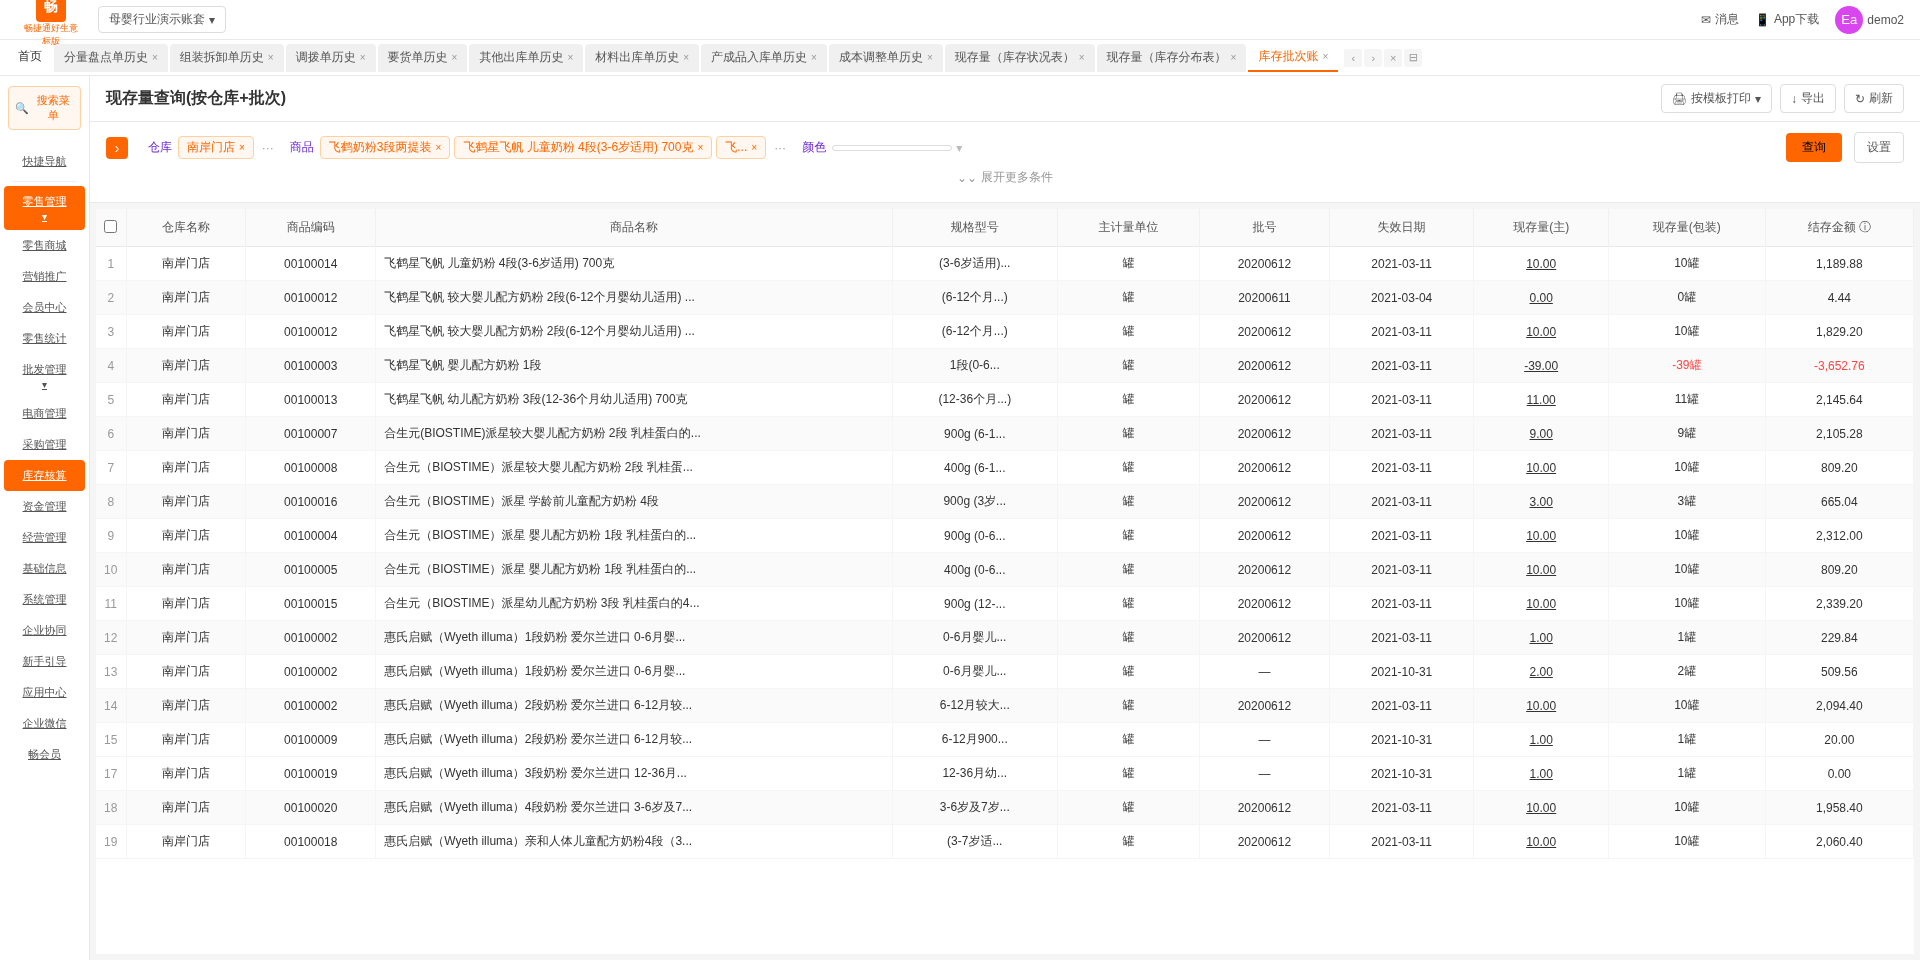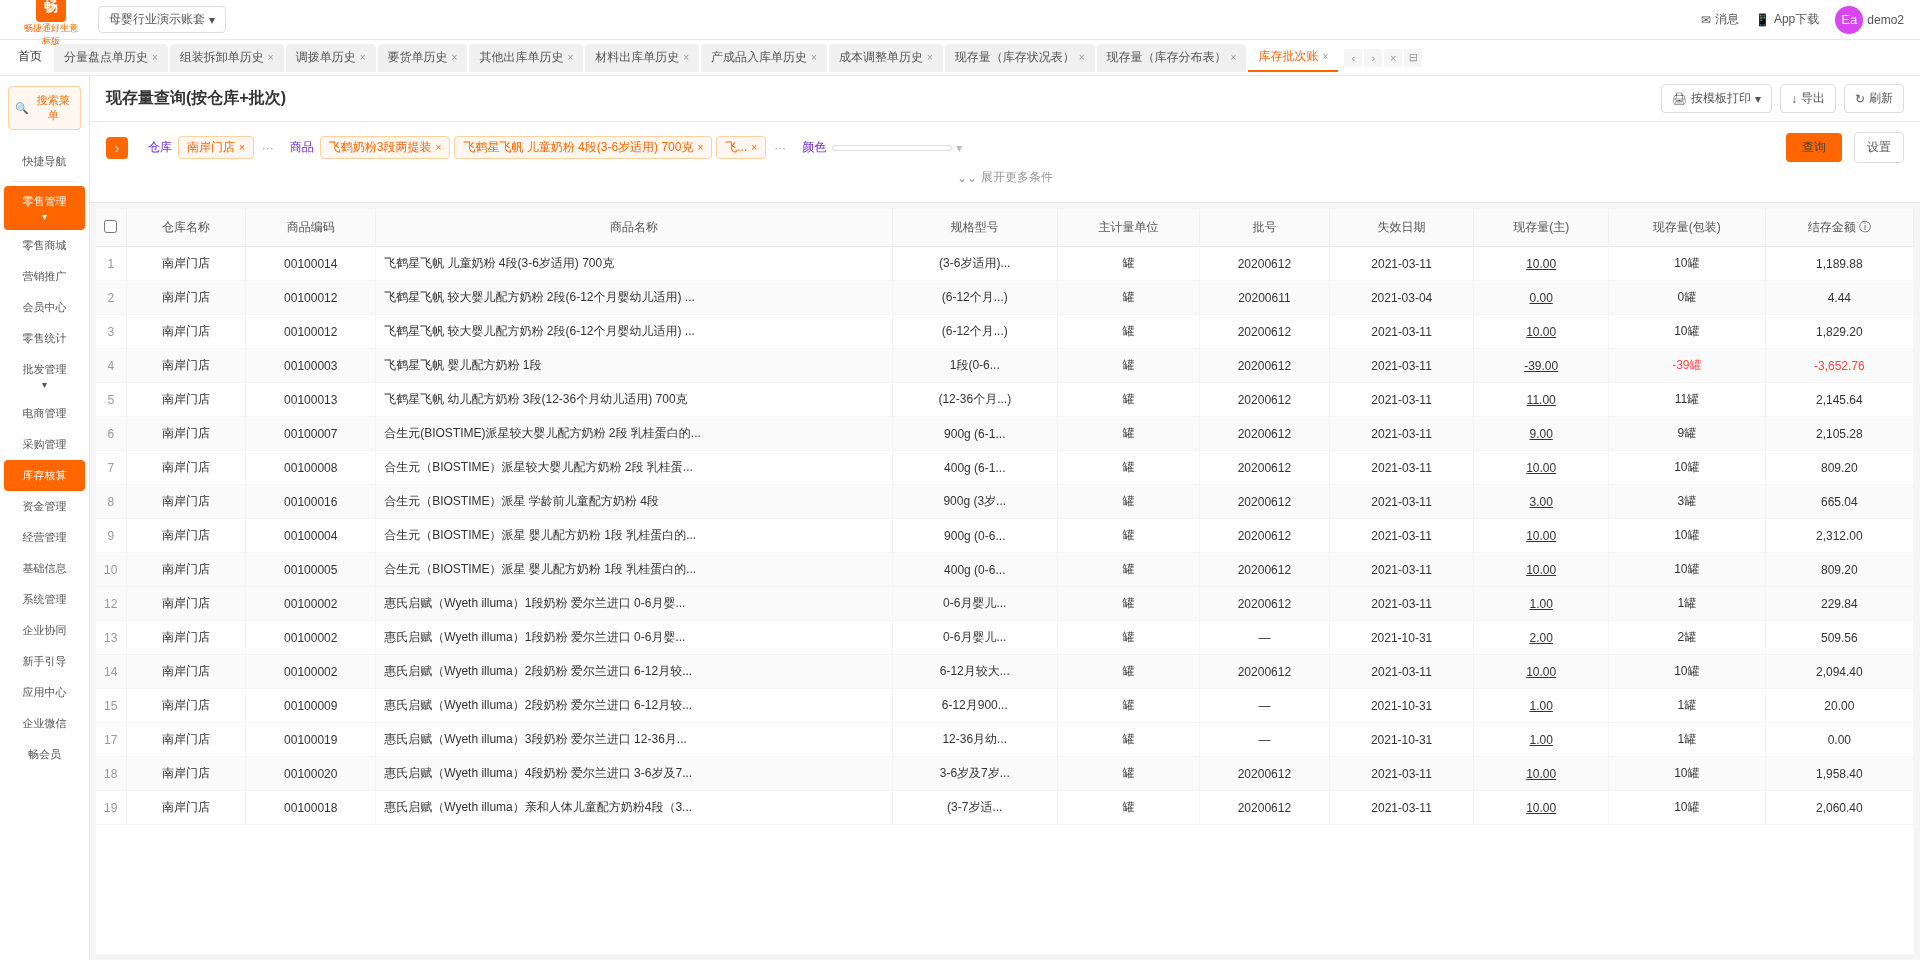--- a/index.html
+++ b/index.html
@@ -24,21 +24,21 @@
     .tab.home-tab { background: #fff; color: #333; border-bottom: 2px solid transparent; }
 
     
     .main-layout { display: flex; height: calc(960px - 76px); }
 
     
     .sidebar { width: 90px; background: #fff; border-right: 1px solid #e8e8e8; display: flex; flex-direction: column; }
     .sidebar-search { padding: 10px 8px; text-align: center; }
     .sidebar-search-btn { display: flex; align-items: center; justify-content: center; gap: 4px; padding: 6px; background: #fff7f0; border: 1px solid #ffd0a0; border-radius: 4px; cursor: pointer; font-size: 11px; color: #ff6600; width: 100%; }
     .sidebar-nav-section { padding: 6px 4px; }
-    .sidebar-nav-item { display: flex; align-items: center; padding: 8px 4px; cursor: pointer; font-size: 12px; color: #555; flex-direction: column; gap: 2px; border-radius: 4px; }
+    .sidebar-nav-item { display: flex; align-items: center; padding: 8px 4px; cursor: pointer; font-size: 12px; color: #555; flex-direction: column; gap: 2px; border-radius: 4px; text-decoration: underline; }
     .sidebar-nav-item.active { background: #ff6600; color: #fff; }
     .sidebar-nav-item .nav-label { font-size: 11px; }
     .sidebar-nav-item .nav-arrow { font-size: 10px; }
     .sidebar-divider { height: 1px; background: #f0f0f0; margin: 4px 8px; }
 
     
     .content-area { flex: 1; display: flex; flex-direction: column; overflow: hidden; }
 
     
     .content-header { background: #fff; padding: 8px 16px; border-bottom: 1px solid #e8e8e8; display: flex; align-items: center; justify-content: space-between; }
@@ -73,21 +73,21 @@
 
     
     .table-container::-webkit-scrollbar { width: 6px; }
     .table-container::-webkit-scrollbar-track { background: #f5f5f5; }
     .table-container::-webkit-scrollbar-thumb { background: #ddd; border-radius: 3px; }
 
     .expand-btn { background: #ff6600; color: #fff; border: none; border-radius: 4px; width: 22px; height: 22px; cursor: pointer; font-size: 14px; display: flex; align-items: center; justify-content: center; margin-right: 8px; }
 
     .filter-input-area { display: flex; align-items: center; border: 1px solid #ddd; border-radius: 4px; padding: 2px 6px; gap: 4px; background: #fff; min-width: 80px; }
     .filter-dots { color: #999; cursor: pointer; padding: 0 4px; }
-    .search-btn { background: #ff6600; color: #404040; border: none; border-radius: 4px; padding: 6px 16px; cursor: pointer; font-size: 12px; white-space: nowrap; }
+    .search-btn { background: #ff6600; color: #000000; border: none; border-radius: 4px; padding: 6px 16px; cursor: pointer; font-size: 12px; white-space: nowrap; }
     .setting-btn { background: #fff; color: #555; border: 1px solid #ddd; border-radius: 4px; padding: 6px 12px; cursor: pointer; font-size: 12px; }
 
     .tab-nav-arrows { display: flex; gap: 2px; margin-left: 4px; }
     .tab-nav-arr { width: 18px; height: 18px; display: flex; align-items: center; justify-content: center; cursor: pointer; color: #999; background: #f5f5f5; border-radius: 2px; font-size: 11px; }
   </style>
 </head>
 <body>
 
 <div class="top-bar">
   <div class="top-bar-left">
@@ -460,20 +460,33 @@
     <td>00100005</td>
     <td class="left" style="max-width:280px;overflow:hidden;text-overflow:ellipsis;" title="合生元（BIOSTIME）派星 婴儿配方奶粉 1段 乳桂蛋白的...">合生元（BIOSTIME）派星 婴儿配方奶粉 1段 乳桂蛋白的...</td>
     <td>400g (0-6...</td>
     <td>罐</td>
     <td>20200612</td>
     <td>2021-03-11</td>
     <td class="underline ">10.00</td>
     <td class="">10罐</td>
     <td class="">809.20</td>
   </tr>
+            <tr style="background: rgb(255, 255, 255);">
+    <td class="row-num">11</td>
+    <td>南岸门店</td>
+    <td>00100015</td>
+    <td class="left" style="max-width:280px;overflow:hidden;text-overflow:ellipsis;" title="合生元（BIOSTIME）派星幼儿配方奶粉 3段 乳桂蛋白的4...">合生元（BIOSTIME）派星幼儿配方奶粉 3段 乳桂蛋白的4...</td>
+    <td>900g (12-...</td>
+    <td>罐</td>
+    <td>20200612</td>
+    <td>2021-03-11</td>
+    <td class="underline ">10.00</td>
+    <td class="">10罐</td>
+    <td class="">2,339.20</td>
+  </tr>
             <tr style="background: rgb(250, 250, 250);">
     <td class="row-num">12</td>
     <td>南岸门店</td>
     <td>00100002</td>
     <td class="left" style="max-width:280px;overflow:hidden;text-overflow:ellipsis;" title="惠氏启赋（Wyeth illuma）1段奶粉 爱尔兰进口 0-6月婴...">惠氏启赋（Wyeth illuma）1段奶粉 爱尔兰进口 0-6月婴...</td>
     <td>0-6月婴儿...</td>
     <td>罐</td>
     <td>20200612</td>
     <td>2021-03-11</td>
     <td class="underline ">1.00</td>

